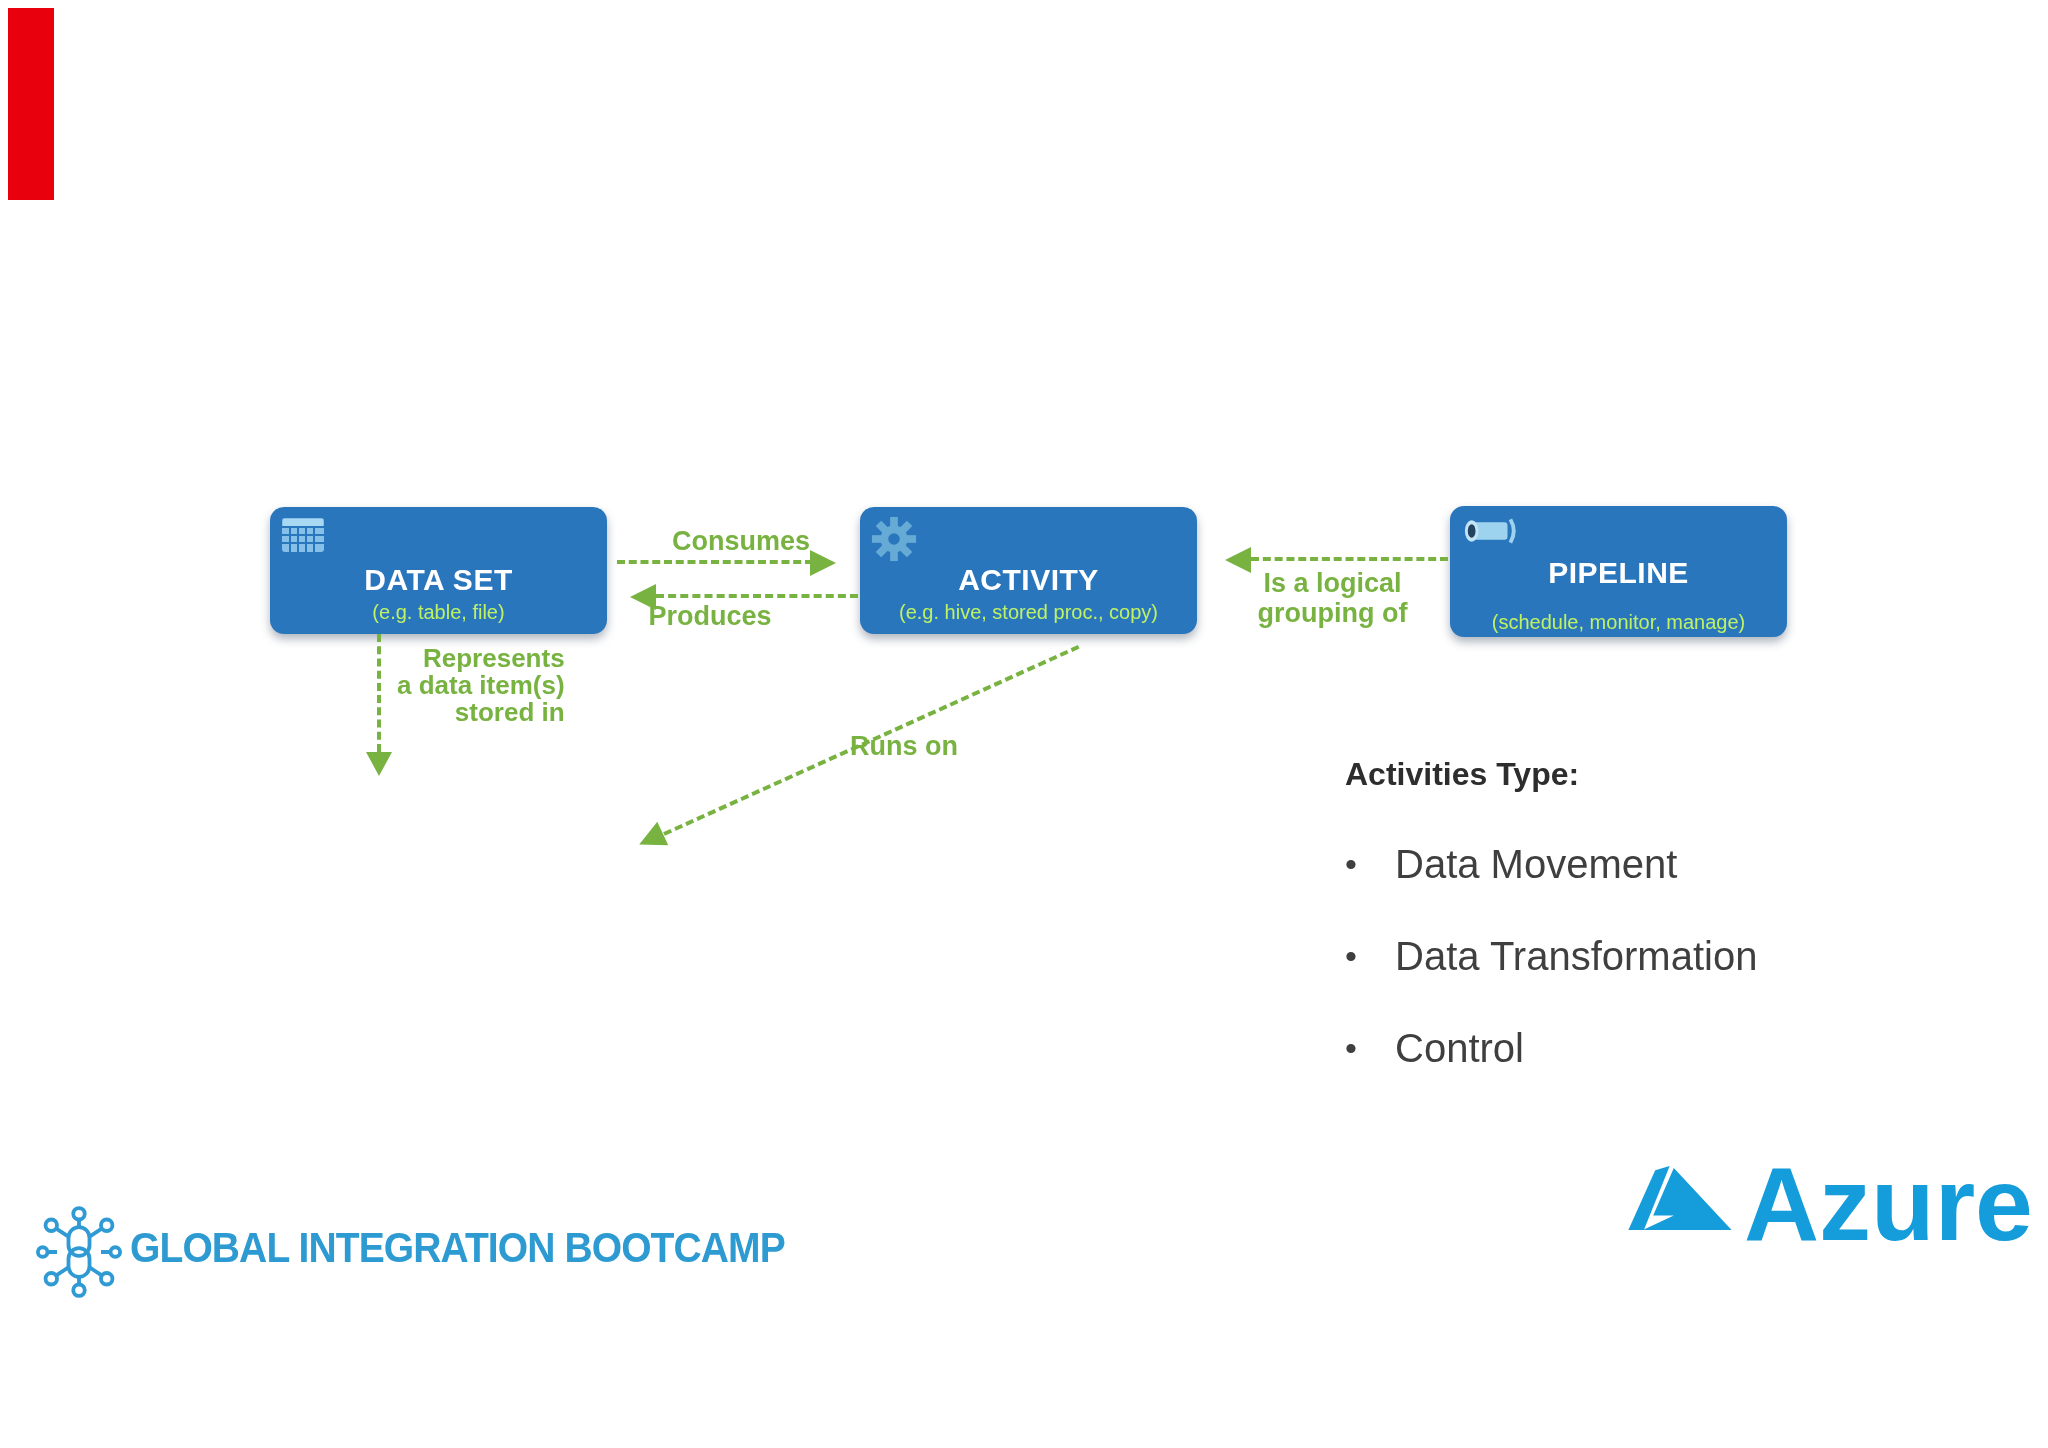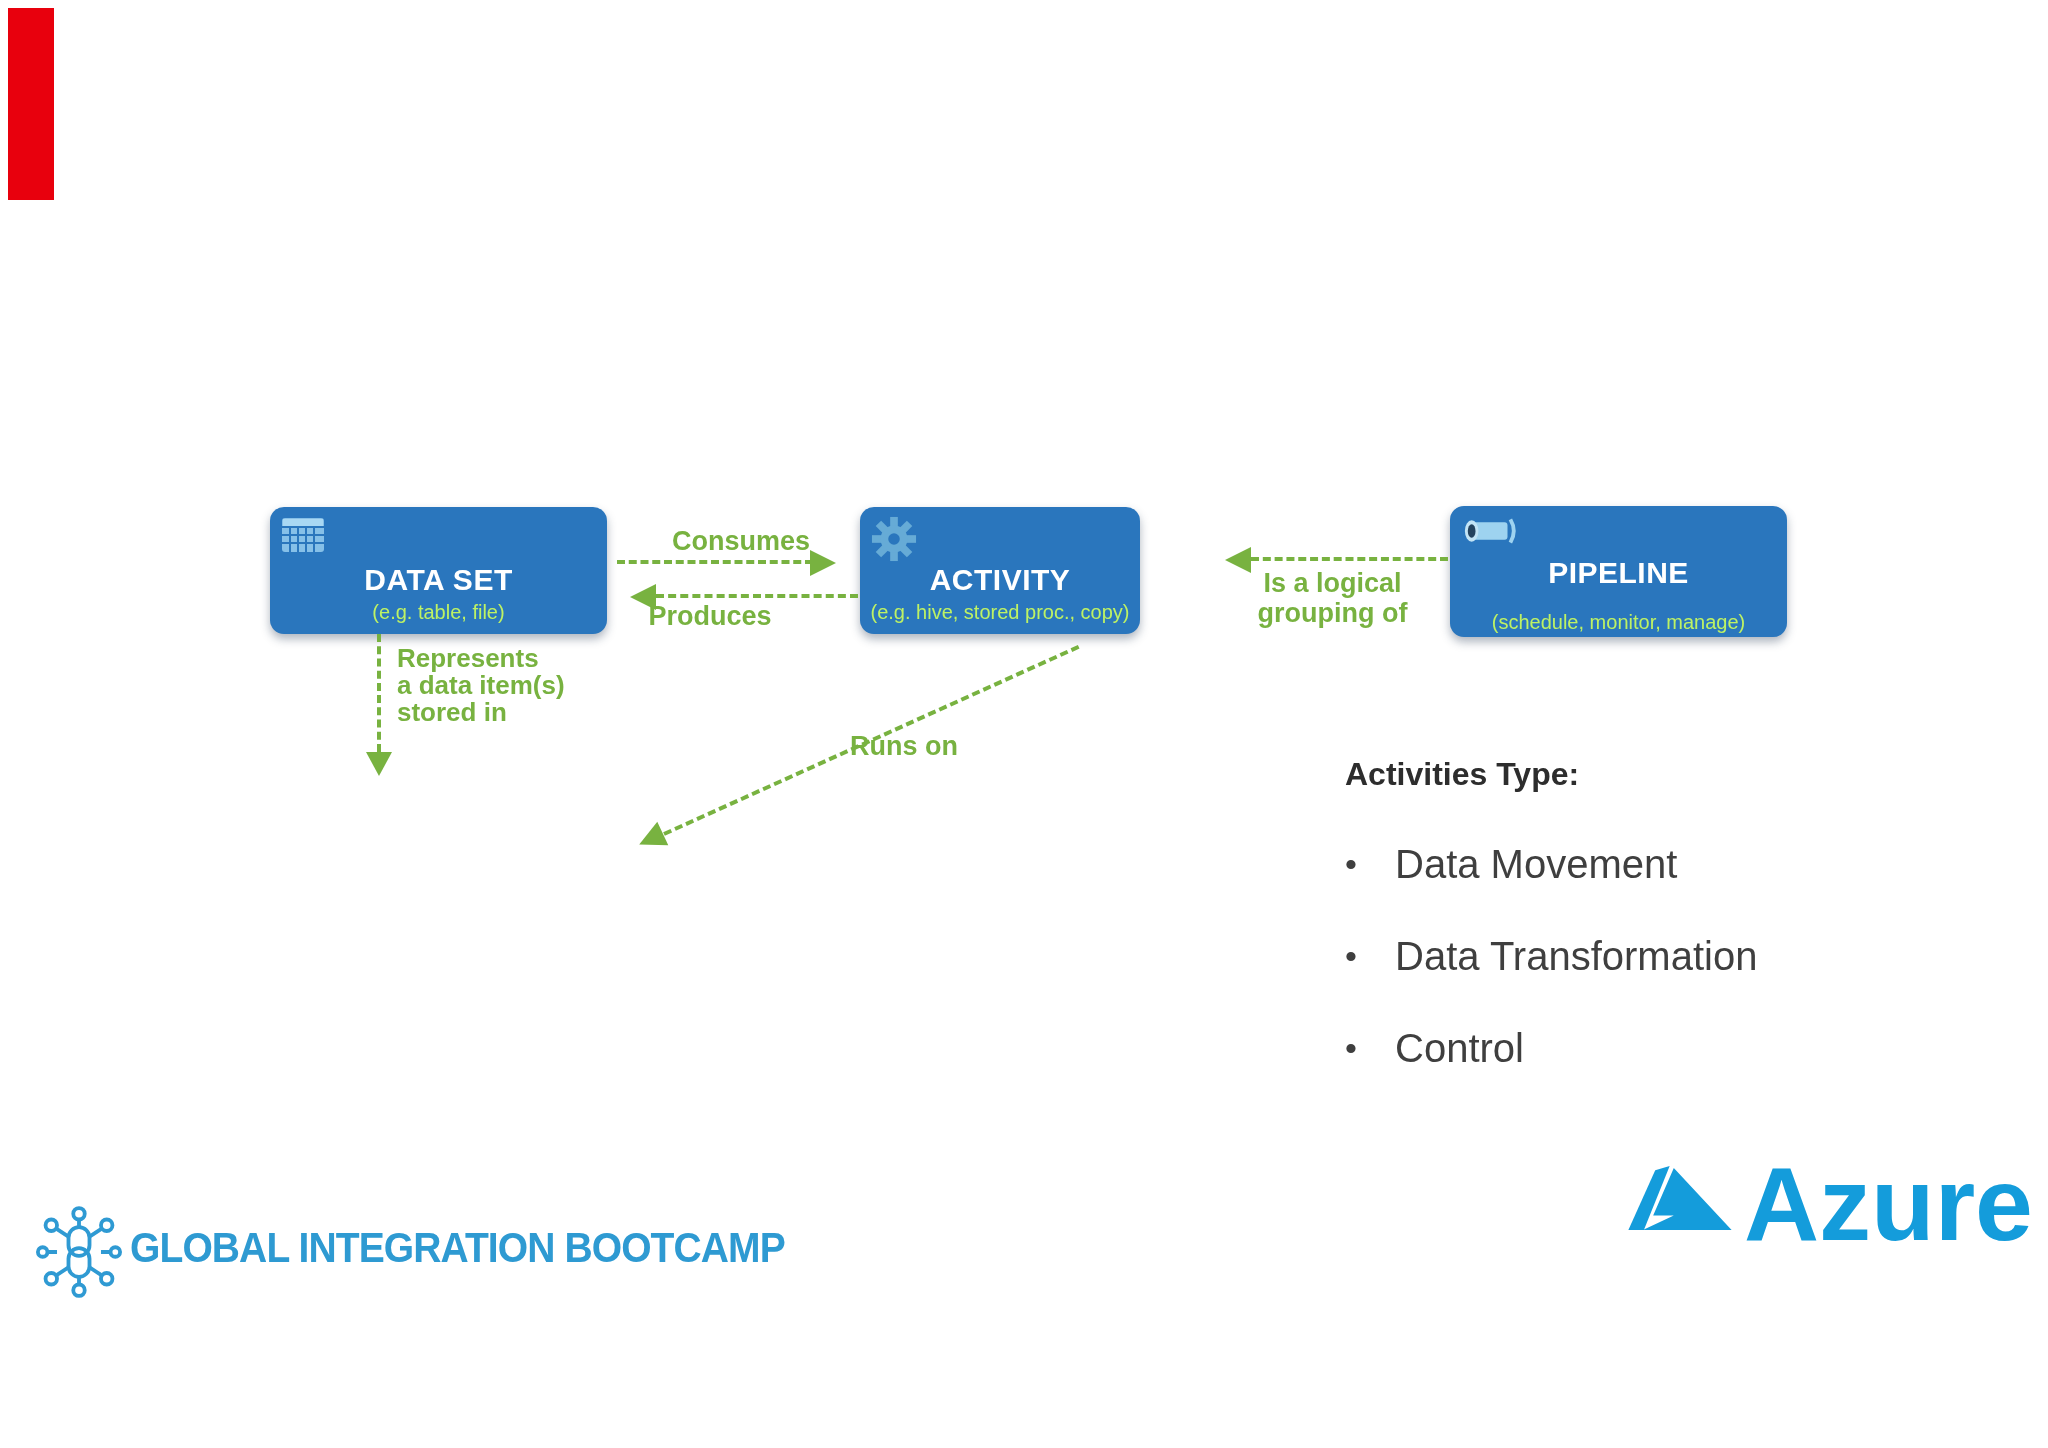--- a/index.html
+++ b/index.html
@@ -15,21 +15,21 @@
   
   .dbox{
     background:#2a76bd;border-radius:14px;color:#ffffff;
     display:flex;flex-direction:column;align-items:center;justify-content:center;
     box-shadow:0 5px 10px rgba(25,45,75,.35);text-align:center;
   }
   .dbox .box-title{font-size:30px;font-weight:bold;letter-spacing:.5px;line-height:34px;margin-top:47px;}
   .dbox .box-subtitle{font-size:20px;color:#bef264;line-height:26px;margin-top:2px;}
   .box-icon{position:absolute;left:11px;top:9px;}
   #box-dataset{left:270px;top:507px;width:337px;height:127px;}
-  #box-activity{left:860px;top:507px;width:280px;height:127px;}
+  #box-activity{left:860px;top:507px;width:337px;height:127px;}
   #box-pipeline{left:1450px;top:506px;width:337px;height:131px;gap:17px;}
   #box-linked{left:272px;top:787px;width:336px;height:130px;}
   
   .gl{color:#78b240;font-weight:bold;position:absolute;}
   .dash-h{position:absolute;border-top:4px dashed #78b240;height:0;}
   .dash-v{position:absolute;border-left:4px dashed #78b240;width:0;}
   .tri{position:absolute;width:0;height:0;}
   .tri-right{border-top:13px solid transparent;border-bottom:13px solid transparent;border-left:26px solid #78b240;}
   .tri-left{border-top:13px solid transparent;border-bottom:13px solid transparent;border-right:26px solid #78b240;}
   .tri-down{border-left:13px solid transparent;border-right:13px solid transparent;border-top:24px solid #78b240;}
@@ -37,21 +37,21 @@
   #consumes-head{left:810px;top:550px;}
   #consumes-label{left:646px;top:526px;width:190px;text-align:center;font-size:27px;}
   #produces-head{left:630px;top:584px;}
   #produces-line{left:656px;top:594px;width:202px;}
   #produces-label{left:620px;top:601px;width:180px;text-align:center;font-size:27px;}
   #grouping-head{left:1225px;top:547px;}
   #grouping-line{left:1251px;top:557px;width:197px;}
   #grouping-label{left:1240px;top:568px;width:185px;text-align:center;font-size:27px;line-height:30px;}
   #represents-line{left:377px;top:634px;height:118px;}
   #represents-head{left:366px;top:752px;}
-  #represents-label{left:397px;top:645px;font-size:26px;line-height:27px;text-align:left;}
+  #represents-label{left:397px;top:645px;font-size:26px;line-height:27px;text-align:right;}
   #runson-line{left:664px;top:832px;width:455px;transform:rotate(-24.3deg);transform-origin:left center;}
   #runson-head{left:638px;top:826px;transform:rotate(-25deg);}
   #runson-label{left:850px;top:731px;font-size:27px;}
   
   .activities-heading{left:1345px;top:756px;font-size:32px;font-weight:bold;color:#2d2d2d;}
   .activities-list{left:1345px;top:840px;list-style:none;margin:0;padding:0;}
   .activities-list li{display:flex;align-items:flex-start;margin-bottom:44px;font-size:40px;color:#3f3f3f;line-height:48px;}
   .activities-list .bullet{width:50px;font-size:34px;line-height:48px;color:#3f3f3f;}
   
   #gib-logo-icon{left:36px;top:1204px;}

